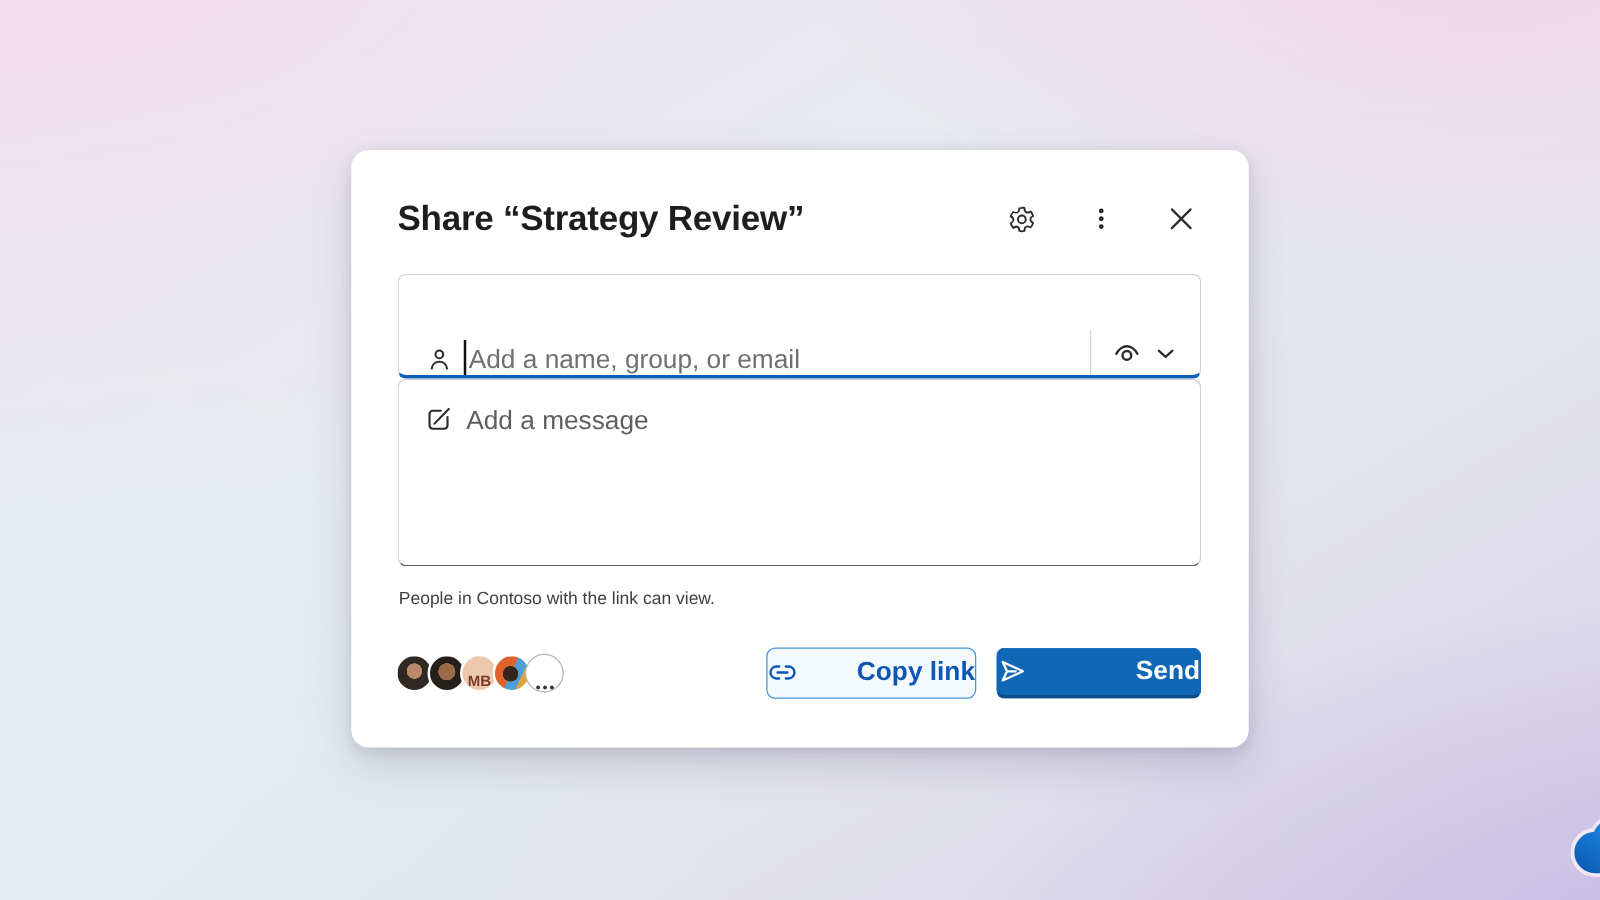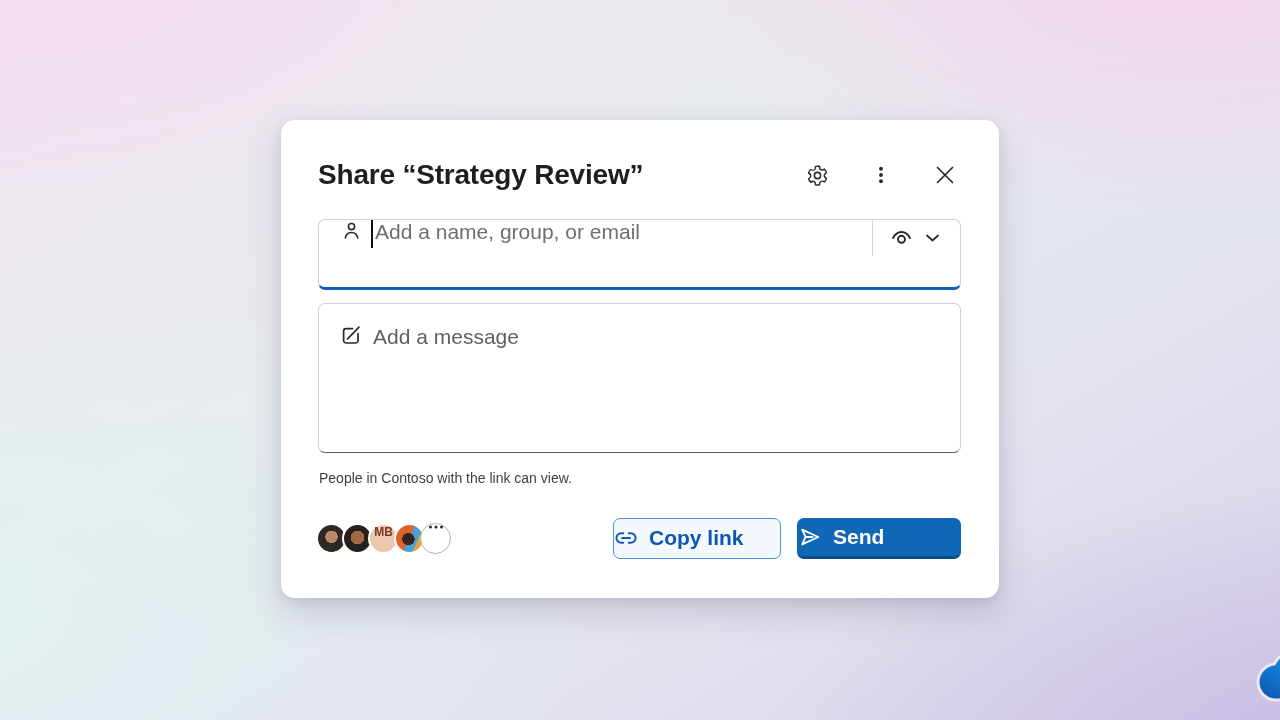--- a/index.html
+++ b/index.html
@@ -32,23 +32,23 @@
     font-size:28px; font-weight:700; color:#1e1e1e; letter-spacing:-.2px; white-space:nowrap;text-align:center;
   }
   .header-actions { display:flex; align-items:center; gap:28px; }
   .icon-btn {
     width:36px; height:36px; display:flex; align-items:center; justify-content:center;
     background:transparent; border:none; cursor:pointer; border-radius:6px;
   }
 
   
   .recipient-input {
-    position:absolute; left:37px; right:38px; top:99px; height:71px;
+    position:absolute; left:37px; right:38px; top:99px; height:84px;
     border:1px solid #d1d1d1; border-bottom:3px solid #1160b8; border-radius:7px;
-    background:#fff; display:flex; align-items:flex-start; padding:0 18px 0 21px; cursor:text;
+    background:#fff; display:flex; align-items:flex-end; padding:0 18px 0 21px; cursor:text;
   }
   .caret { width:2px; height:28px; background:#111; margin-left:8px; }
   .recipient-placeholder { font-size:21px; color:#6f6f6f; margin-left:2px; flex:1; white-space:nowrap; }
   .input-divider { width:1px; height:36px; background:#d6d6d6; margin-right:13px; }
   .permission-toggle {
     display:flex; align-items:center; gap:10px; background:transparent; border:none;
     cursor:pointer; padding:4px 2px;
   }
 
   
@@ -66,35 +66,35 @@
   }
 
   
   .dialog-footer {
     position:absolute; left:35px; right:38px; top:393px; height:50px;
     display:flex; align-items:center; justify-content:space-between;
   }
   .avatar-stack { display:flex; align-items:center; }
   .avatar {
     width:31px; height:31px; border-radius:50%; border:2px solid #fff;
-    display:flex; align-items:flex-start; justify-content:center; flex:0 0 auto;
+    display:flex; align-items:flex-end; justify-content:center; flex:0 0 auto;
   }
   .avatar + .avatar { margin-left:-5px; }
   .av1 { background: radial-gradient(circle at 50% 44%, #b9886a 0 30%, #302823 31% 74%, #e6e0da 75%); }
   .av2 { background: radial-gradient(circle at 50% 46%, #9c6a48 0 34%, #27201a 35%); }
   .av3 { background:#ecc8ae; }
   .av3 .initials { font-size:12px; font-weight:700; color:#79392b; letter-spacing:0; }
   .av4 { background:
       radial-gradient(circle at 46% 52%, #35261d 0 30%, rgba(0,0,0,0) 31%),
       linear-gradient(115deg, #e2622d 0 48%, #4b9fd8 49% 72%, #e0a43c 73%); }
   .av-more { background:#fff; border:1.5px solid #b3b3b3; }
 
   .footer-buttons { display:flex; align-items:center; gap:16px; }
   .btn {
-    height:41px; border-radius:7px; display:flex; align-items:center; justify-content:flex-start;
+    height:41px; border-radius:7px; display:flex; align-items:center; justify-content:space-between;
     gap:11px; font-size:21px; font-weight:700; cursor:pointer;
     font-family:"Liberation Sans", sans-serif;
   }
   .btn-copy-link {
     width:168px; background:#f3f9fe; border:1.5px solid #4a94dc; color:#0d56b2;
   }
   .btn-send {
     width:164px; background:#0f67b6; border:1px solid #0f67b6; border-bottom:3px solid #0a4c8c; color:#fff;
   }
 

